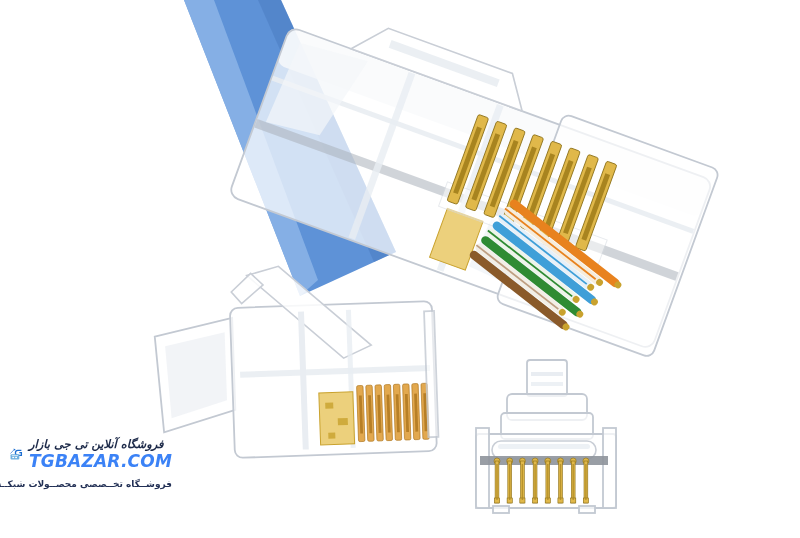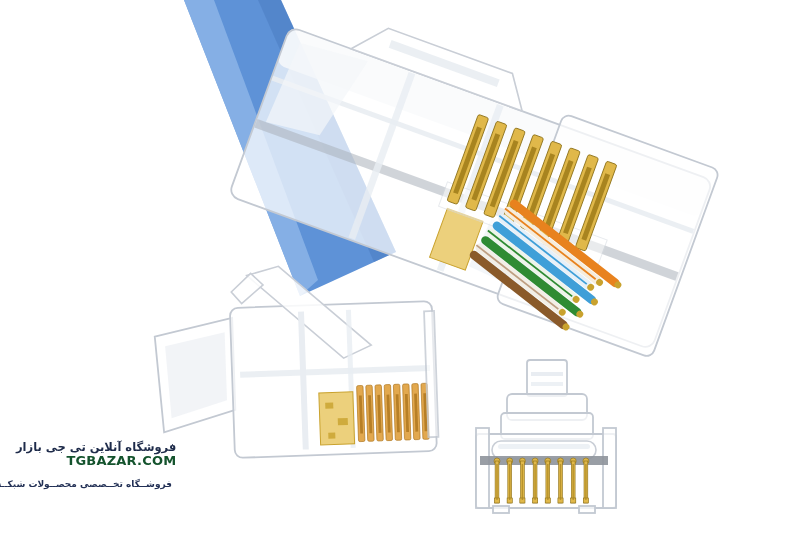--- a/index.html
+++ b/index.html
@@ -12,23 +12,23 @@
   .plastic{fill:#ffffff;fill-opacity:.72;stroke:#c3c9d2;stroke-width:1.8;}
   .plastic2{fill:#ffffff;fill-opacity:.85;stroke:#c9ced6;stroke-width:1.6;}
   .shadefill{fill:#e9edf2;}
   .goldplate{stroke:#c9a22e;stroke-width:1;}
   .pin{stroke:#8a6d14;stroke-width:.8;}
   .pinA{stroke:#b07820;stroke-width:.7;}
   .pinF{stroke:#8a6d14;stroke-width:.6;}
   
   .brand-logo{position:absolute;left:10px;top:431px;width:162px;}
   .logo-row{display:flex;align-items:center;gap:6px;}
-  .logo-text-col{flex:1;text-align:right;direction:rtl;}
+  .logo-text-col{flex:1;text-align:left;direction:rtl;font-style:italic;}
   .logo-tagline-top{font-size:11.5px;font-weight:bold;color:#1e2b4a;line-height:1.25;white-space:nowrap;}
-  .logo-brand{font-size:13px;font-weight:800;color:#14532d;direction:ltr;letter-spacing:.2px;line-height:1.1;white-space:nowrap;}
+  .logo-brand{font-size:17px;font-weight:800;color:#3b82f6;direction:ltr;letter-spacing:.2px;line-height:1.1;white-space:nowrap;}
   .logo-tagline-bottom{margin-top:2px;font-size:9px;font-weight:bold;color:#223055;text-align:center;direction:rtl;white-space:nowrap;}
 </style>
 </head>
 <body>
 
 <svg class="photo-stage" viewBox="0 0 800 538" xmlns="http://www.w3.org/2000/svg">
 
   <g>
     <polygon points="184,0 281,0 396,252 300,296" fill="#5e92d7"></polygon>
     <polygon opacity=".8" points="184,0 214,0 318,280 300,296" fill="#8fb6e8"></polygon>

